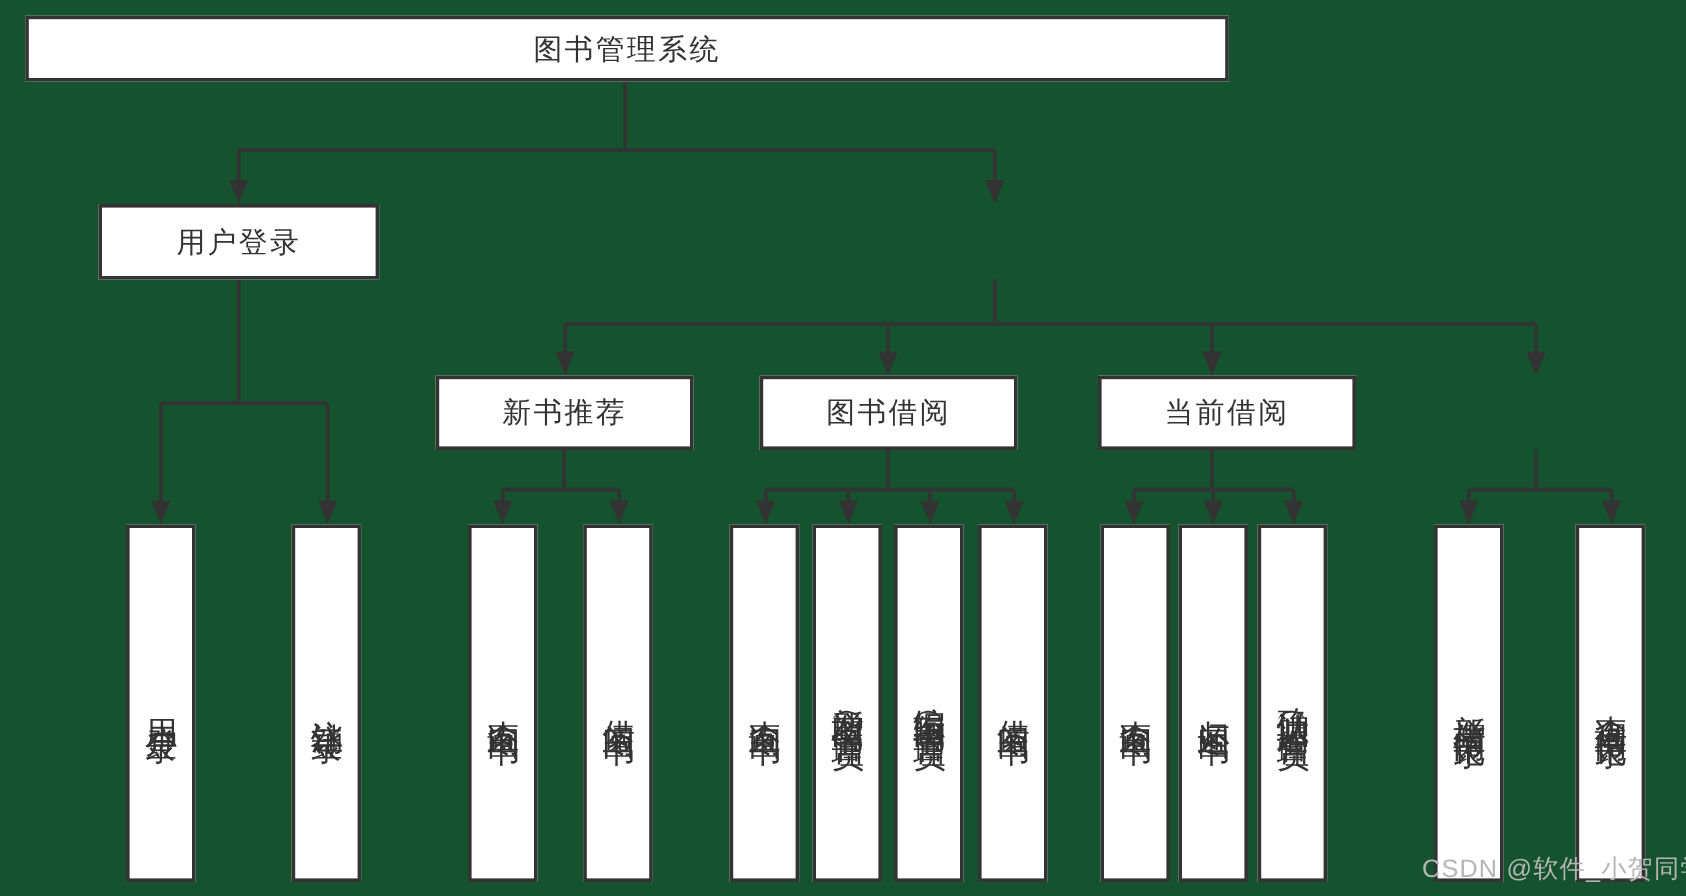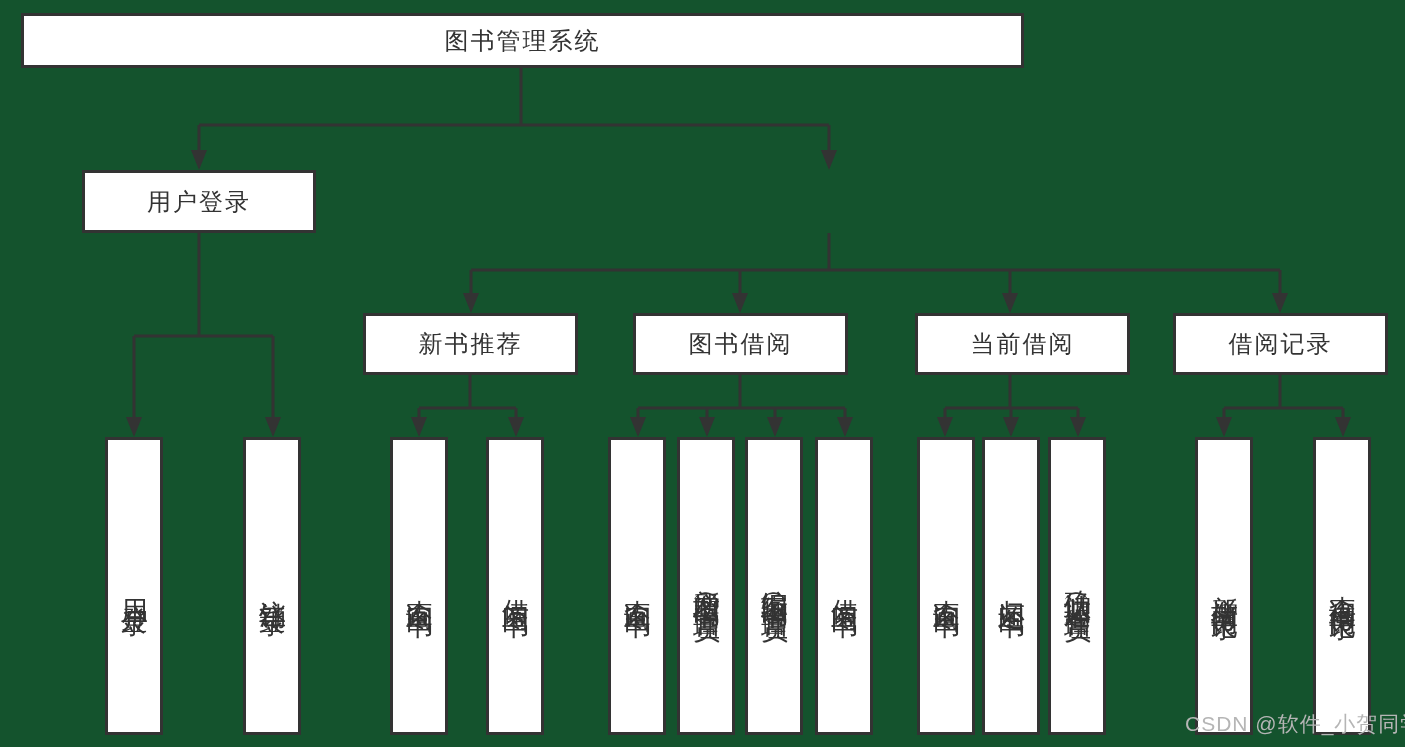--- a/index.html
+++ b/index.html
@@ -68,21 +68,20 @@
       M1335,417 L1351,417 L1343,437 Z"></path>
   </svg>
 
   <div class="box hbox root-box">图书管理系统</div>
 
   <div class="box hbox l2-user">用户登录</div>
 
   <div class="box hbox l3 l3-1">新书推荐</div>
   <div class="box hbox l3 l3-2">图书借阅</div>
   <div class="box hbox l3 l3-3">当前借阅</div>
-  <div class="box hbox l3 l3-4">借阅记录</div>
 
   <div class="box vbox leaf lf1">用户登录</div>
   <div class="box vbox leaf lf2">注销登录</div>
 
   <div class="box vbox leaf lf3">查询图书</div>
   <div class="box vbox leaf lf4">借阅图书</div>
 
   <div class="box vbox leaf lf5">查询图书</div>
   <div class="box vbox leaf lf6">新增图书（管理员）</div>
   <div class="box vbox leaf lf7">编辑图书（管理员）</div>

